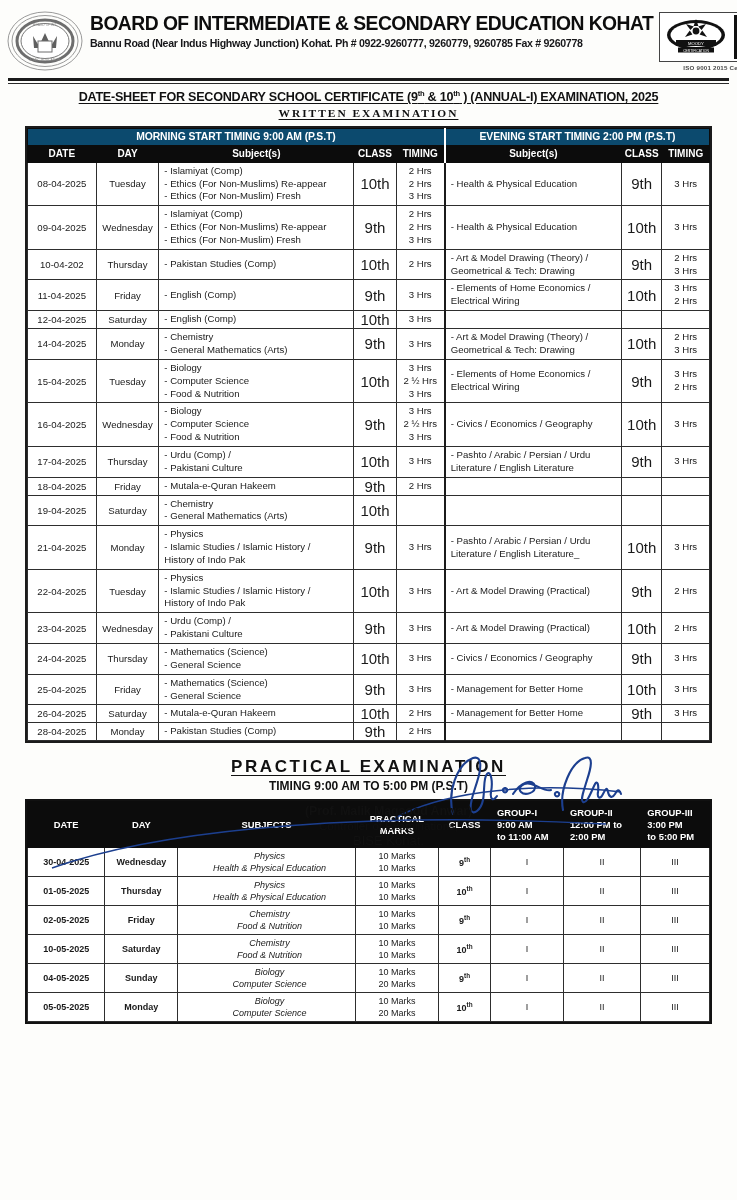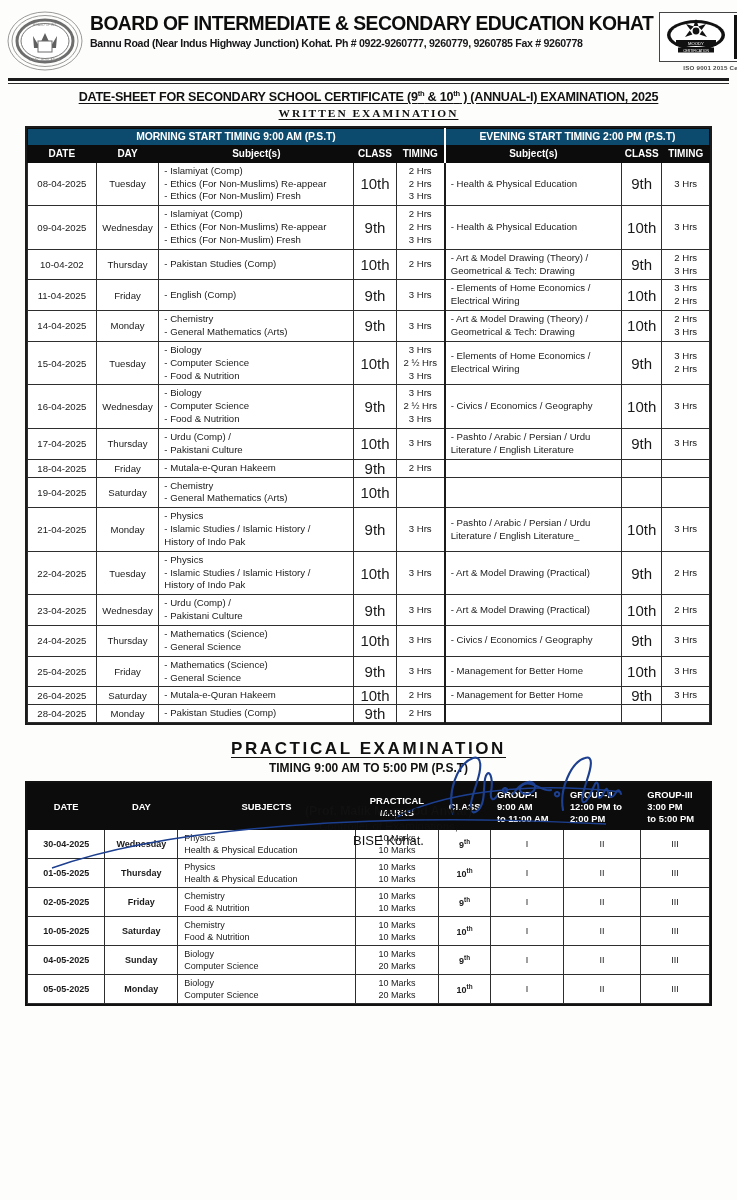--- a/index.html
+++ b/index.html
@@ -87,21 +87,21 @@
   .prac-sub { text-align:center; font-size:12px; font-weight:700; margin-top:2px; color:#111;}
   .prac-wrap { margin: 6px 25px 0 25px; border:2.4px solid #111; background:#fff; }
   .prac-hdr th {
     background:#0c0c0c; color:#fff; font-weight:800; font-size:9.4px;
     text-align:center; border-color:#0c0c0c; height:46px; padding:2px 3px;
     line-height:1.25;
   }
   .prac-hdr th.lefted { text-align:left; padding-left:6px; }
   .prac-wrap td { font-size:9px; height:29px; }
   .p-date,.p-day { text-align:center; font-weight:700; font-size:9.3px; }
-  .p-subj { text-align:left; padding-left:6px; line-height:1.42; font-size:9px;}
+  .p-subj { text-align:center; padding-left:6px; line-height:1.42; font-size:9px;font-style:italic;}
   .p-marks { text-align:center; line-height:1.42; font-size:9px;}
   .p-class { text-align:center; font-size:9.6px; font-weight:700;}
   .p-class sup { font-size:6.4px; }
   .p-grp { text-align:center; font-size:9.4px; }
 
   
   .sign-area { position:absolute; left:0; right:0; bottom: 8px; height: 118px; }
   .sign-svg { position:absolute; left: 395px; top: -6px; }
   .sign-text { position:absolute; left: 0; right: 0; top: 46px; text-align:center; }
   .sign-name { font-size:12.4px; font-weight:800; color:#111; letter-spacing:-0.1px; margin-left:40px;}
@@ -282,20 +282,34 @@
             </td>
             <td class="c-subj vsep">
               <div class="subj-line">- Elements of Home Economics /</div>
               <div class="subj-line">Electrical Wiring</div>
             </td>
             <td class="c-class">10th</td>
             <td class="c-time-multi">
               <div>3 Hrs</div>
               <div>2 Hrs</div>
             </td>
+          </tr>
+          <tr>
+            <td class="c-date">12-04-2025</td>
+            <td class="c-day">Saturday</td>
+            <td class="c-subj">
+              <div class="subj-line">- English (Comp)</div>
+            </td>
+            <td class="c-class">10th</td>
+            <td class="c-time-multi">
+              <div>3 Hrs</div>
+            </td>
+            <td class="c-subj vsep">&nbsp;</td>
+            <td class="c-class">&nbsp;</td>
+            <td class="c-time-multi">&nbsp;</td>
           </tr>
           <tr>
             <td class="c-date">14-04-2025</td>
             <td class="c-day">Monday</td>
             <td class="c-subj">
               <div class="subj-line">- Chemistry</div>
               <div class="subj-line">- General Mathematics (Arts)</div>
             </td>
             <td class="c-class">9th</td>
             <td class="c-time-multi">

